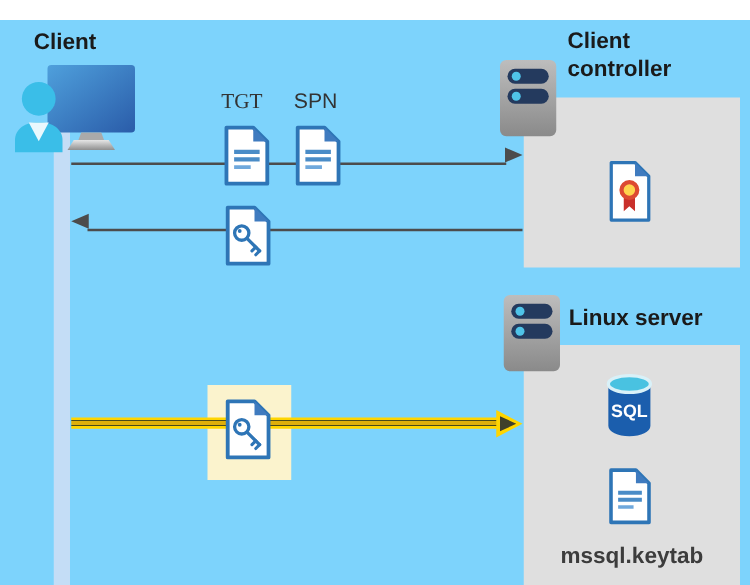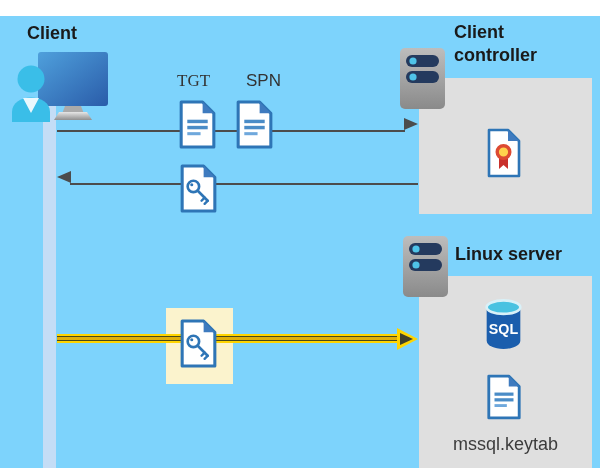--- a/index.html
+++ b/index.html
@@ -97,21 +97,21 @@
   <div class="abs" style="left:486px;top:112px;">
     <svg width="36" height="50" viewBox="0 0 36 50">
       <path d="M3 2 H22 L33 13 V48 H3 Z" fill="#ffffff" stroke="#2e75b6" stroke-width="2.6" stroke-linejoin="round"></path>
       <path d="M22 2 V13 H33 Z" fill="#3f7bbf"></path>
       <path d="M13 29 h9 v12 l-4.5 -4 l-4.5 4 Z" fill="#c9302b"></path>
       <circle cx="17.5" cy="24" r="6.3" fill="#ffd34d" stroke="#dd4a32" stroke-width="3.4"></circle>
     </svg>
   </div>
 
   <div class="abs ticket-label" style="left:177px;top:55px;font-family:Liberation Serif, serif;">TGT</div>
-  <div class="abs ticket-label" style="left:246px;top:55px;">SPN</div>
+  <div class="abs ticket-label" style="left:235px;top:55px;">SPN</div>
 
   <div class="abs" style="left:177px;top:84px;">
     <svg width="41" height="49" viewBox="0 0 40 48">
       <path d="M4 2 H25 L36 13 V46 H4 Z" fill="#ffffff" stroke="#2e75b6" stroke-width="3" stroke-linejoin="round"></path>
       <path d="M25 2 V13 H36 Z" fill="#3f7bbf"></path>
       <line x1="10" y1="21" x2="30" y2="21" stroke="#4a8cc7" stroke-width="3.4"></line>
       <line x1="10" y1="27" x2="30" y2="27" stroke="#4a8cc7" stroke-width="3.4"></line>
       <line x1="10" y1="33" x2="23" y2="33" stroke="#6fa8dc" stroke-width="3"></line>
     </svg>
   </div>
@@ -177,15 +177,15 @@
 
   <div class="abs" style="left:485px;top:356px;">
     <svg width="38" height="50" viewBox="0 0 40 48">
       <path d="M4 2 H25 L36 13 V46 H4 Z" fill="#ffffff" stroke="#2e75b6" stroke-width="3" stroke-linejoin="round"></path>
       <path d="M25 2 V13 H36 Z" fill="#3f7bbf"></path>
       <line x1="10" y1="21" x2="30" y2="21" stroke="#4a8cc7" stroke-width="3.4"></line>
       <line x1="10" y1="27" x2="30" y2="27" stroke="#4a8cc7" stroke-width="3.4"></line>
       <line x1="10" y1="33" x2="23" y2="33" stroke="#6fa8dc" stroke-width="3"></line>
     </svg>
   </div>
-  <div class="abs file-label" style="left:419px;top:418px;width:173px;">mssql.keytab</div>
+  <div class="abs file-label" style="left:419px;top:418px;width:173px;font-weight:bold;">mssql.keytab</div>
 
 </div>
 
 </body></html>

